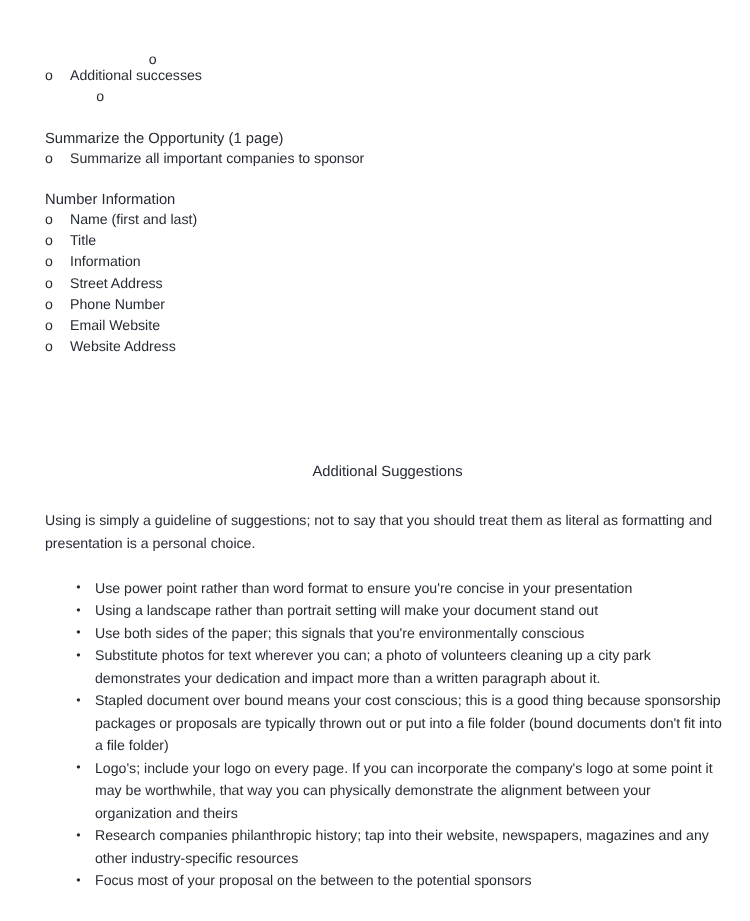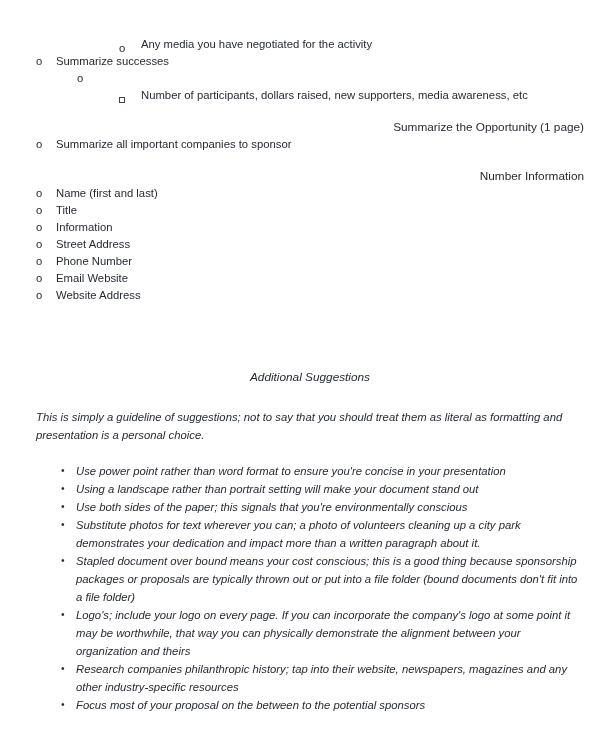--- a/index.html
+++ b/index.html
@@ -66,31 +66,29 @@
     height: 6px;
     border: 1px solid #3a4050;
     background: #ffffff;
     box-sizing: border-box;
   }
 
   .heading {
     font-size: 11.8px;
     line-height: 18px;
     color: #262b33;
-    text-align: right;
   }
   .gap-md { height: 14px; }
 
   
   .section2 {
     position: absolute;
     left: 36px;
     top: 368px;
     width: 548px;
-    font-style: italic;
   }
   .center-title {
     text-align: center;
     font-size: 11.8px;
     line-height: 18px;
     color: #262b33;
   }
   .para {
     font-size: 11.3px;
     line-height: 18px;
@@ -123,36 +121,31 @@
 </style>
 </head>
 <body>
 
 <div class="page">
 
   <div class="doc">
 
     <div class="row lvl3">
       <span class="marker">o</span>
-      <span class="rowtext">Any media you have negotiated for the activity</span>
-    </div>
-
-    <div class="row lvl1">
-      <span class="marker">o</span>
-      <span class="rowtext">Summarize successes</span>
+    </div>
+
+    <div class="row lvl1">
+      <span class="marker">o</span>
+      <span class="rowtext">Additional successes</span>
     </div>
 
     <div class="row lvl2">
       <span class="marker">o</span>
     </div>
 
-    <div class="row lvl3">
-      <span class="marker"><span class="sqbox"></span></span>
-      <span class="rowtext">Number of participants, dollars raised, new supporters, media awareness, etc</span>
-    </div>
 
     <div class="gap-md"></div>
 
     <div class="heading">Summarize the Opportunity (1 page)</div>
 
     <div class="row lvl1">
       <span class="marker">o</span>
       <span class="rowtext">Summarize all important companies to sponsor</span>
     </div>
 
@@ -190,21 +183,21 @@
     </div>
 
   </div>
 
   <div class="section2">
 
     <div class="center-title">Additional Suggestions</div>
 
     <div style="height:22px"></div>
 
-    <div class="para">This is simply a guideline of suggestions; not to say that you should treat them as literal as formatting and presentation is a personal choice.</div>
+    <div class="para">Using is simply a guideline of suggestions; not to say that you should treat them as literal as formatting and presentation is a personal choice.</div>
 
     <div class="bullets">
 
       <div class="bullet">
         <span class="dot">•</span>
         <span class="btext">Use power point rather than word format to ensure you're concise in your presentation</span>
       </div>
       <div class="bullet">
         <span class="dot">•</span>
         <span class="btext">Using a landscape rather than portrait setting will make your document stand out</span>

